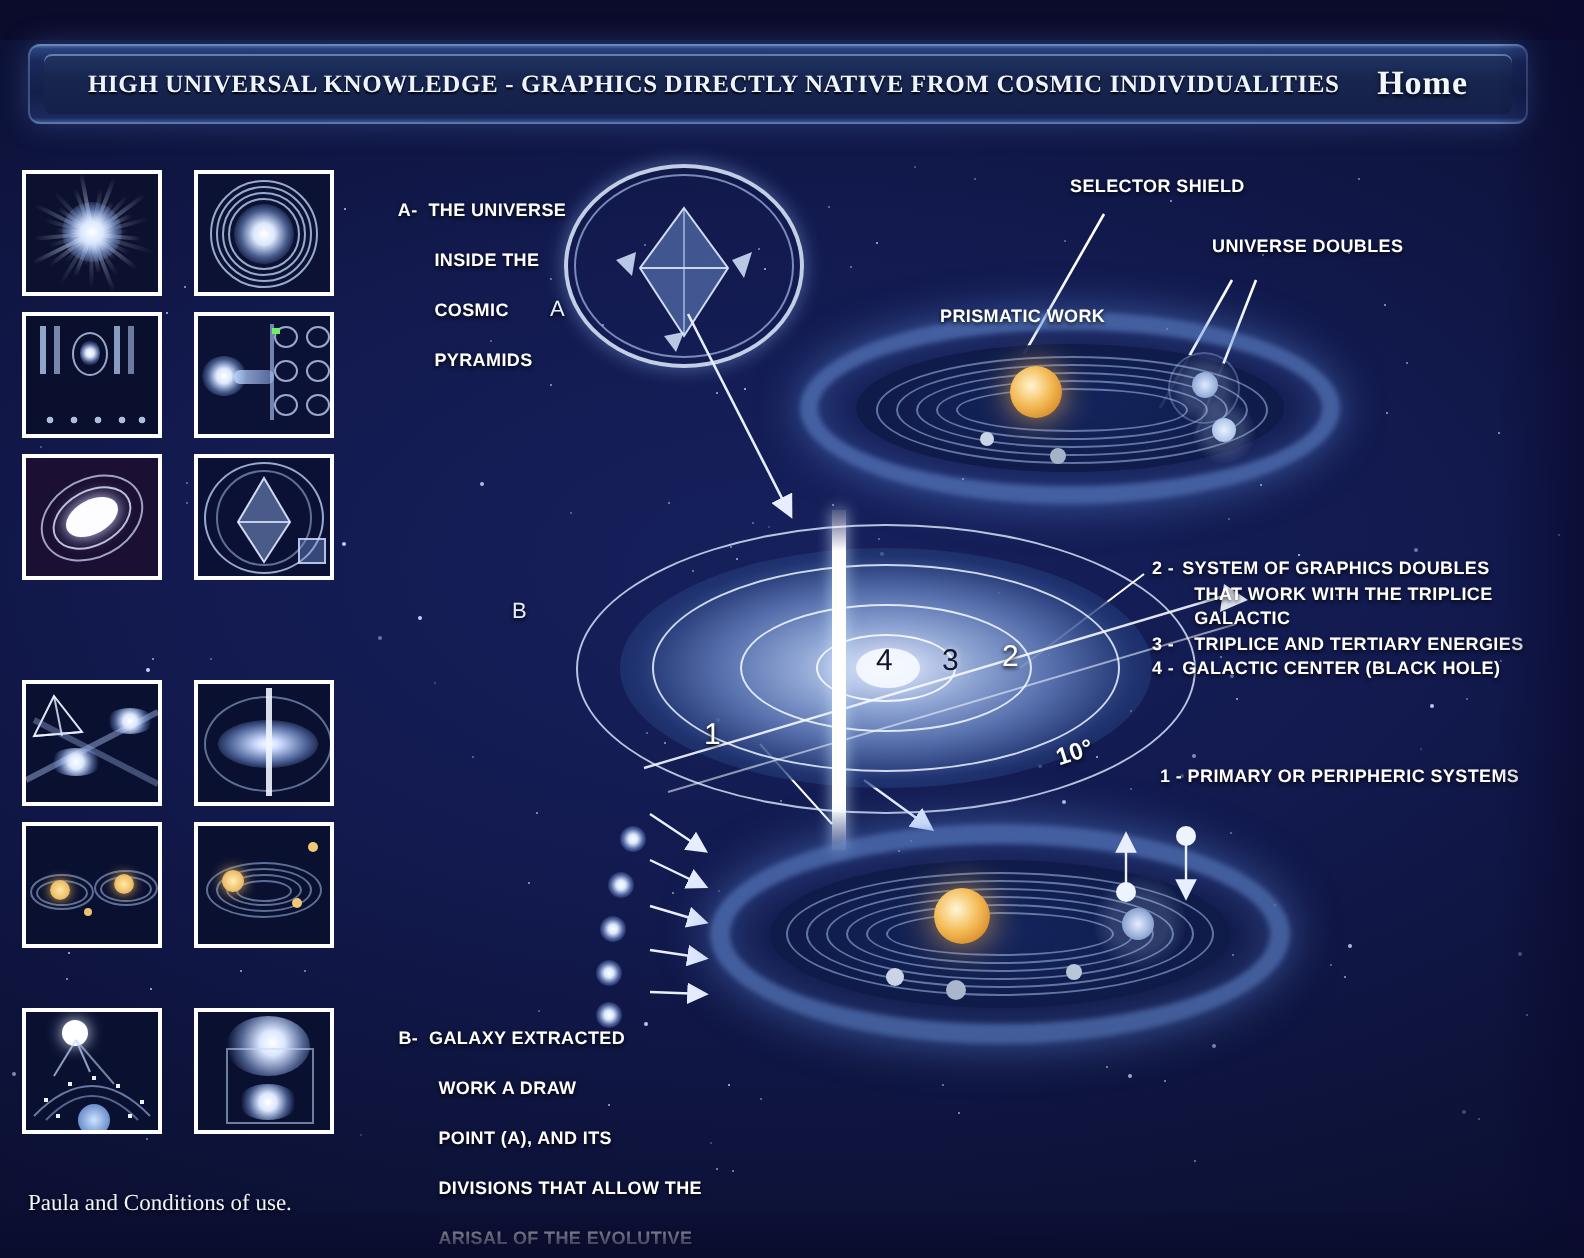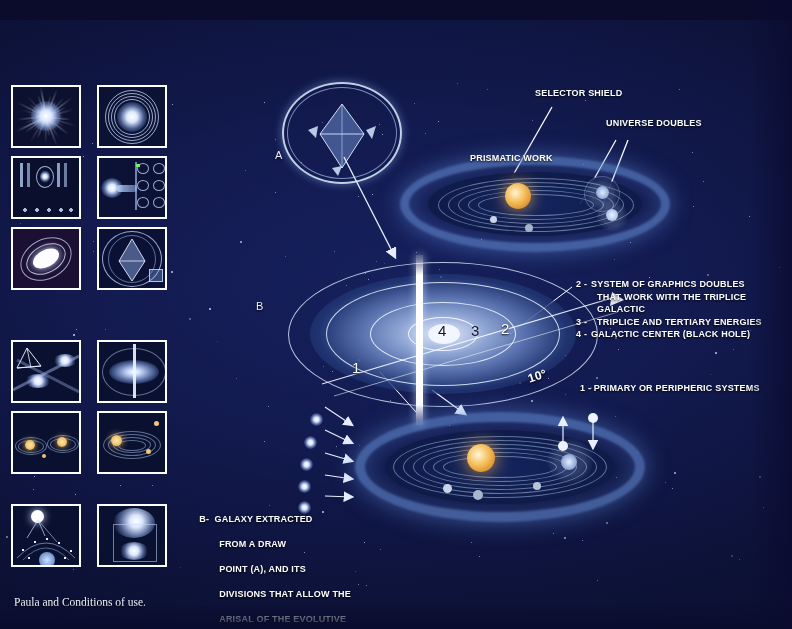--- a/index.html
+++ b/index.html
@@ -311,20 +311,26 @@
       <div class="star" style="width: 1px; height: 1px; left: 367.558px; top: 278.615px; opacity: 0.79;"></div>
       <div class="star" style="width: 1px; height: 1px; left: 573.295px; top: 222.501px; opacity: 0.74;"></div>
       <div class="star" style="width: 2px; height: 2px; left: 209.058px; top: 308.119px; opacity: 0.93;"></div>
       <div class="star" style="width: 1px; height: 1px; left: 636.868px; top: 451.788px; opacity: 0.31;"></div>
       <div class="star" style="width: 1px; height: 1px; left: 779.43px; top: 266.529px; opacity: 0.68;"></div>
       <div class="star" style="width: 2px; height: 2px; left: 5.858px; top: 536.062px; opacity: 0.59;"></div>
       <div class="star" style="width: 1px; height: 1px; left: 424.953px; top: 133.16px; opacity: 0.56;"></div>
       <div class="star" style="width: 1px; height: 1px; left: 104.9px; top: 329.388px; opacity: 0.45;"></div>
     </div>
 
+  <div id="header-bar">
+    <div id="header-inner">
+      <span id="site-title">HIGH UNIVERSAL KNOWLEDGE  - GRAPHICS DIRECTLY NATIVE FROM COSMIC INDIVIDUALITIES</span>
+      <span id="home-link">Home</span>
+    </div>
+  </div>
 
   <div id="gallery">
 
     <div class="thumb" style="left:11px;  top:85px;">
       <div class="inner" style="background:#0c1130;">
         <div id="burst" style="position:absolute;inset:0;">
             <div class="ray" style="height: 16px; transform: translate(-50%, -100%) rotate(0deg); opacity: 0.35;"></div>
             <div class="ray" style="height: 23px; transform: translate(-50%, -100%) rotate(10.5882deg); opacity: 0.5;"></div>
             <div class="ray" style="height: 30px; transform: translate(-50%, -100%) rotate(21.1765deg); opacity: 0.65;"></div>
             <div class="ray" style="height: 19px; transform: translate(-50%, -100%) rotate(31.7647deg); opacity: 0.8;"></div>
@@ -633,20 +639,26 @@
       <svg width="290" height="110" style="position:absolute;left:0;top:0;">
         <g stroke="#eaf1ff" stroke-width="1.2" marker-end="url(#ah)">
           <line x1="208" y1="32" x2="208" y2="6"></line>
           <line x1="238" y1="8" x2="238" y2="36"></line>
         </g>
         <circle cx="208" cy="34" r="5" fill="#eef4ff"></circle>
         <circle cx="238" cy="6" r="5" fill="#eef4ff"></circle>
       </svg>
     </div>
 
+    <div class="label" style="left:3px;top:14px;">
+      <span>A-</span><span>  </span><span>THE UNIVERSE</span><br>
+      <span style="padding-left:18px;">INSIDE THE</span><br>
+      <span style="padding-left:18px;">COSMIC</span><br>
+      <span style="padding-left:18px;">PYRAMIDS</span>
+    </div>
     <span class="marker" style="left:95px;top:77px;">A</span>
     <span class="marker" style="left:76px;top:228px;">B</span>
 
     <div class="label" style="left:355px;top:15px;">SELECTOR SHIELD</div>
     <div class="label" style="left:426px;top:45px;">UNIVERSE DOUBLES</div>
     <div class="label" style="left:290px;top:80px;">PRISMATIC WORK</div>
 
     <div style="position:absolute;left:396px;top:206px;">
       <div style="display:flex;gap:4px;">
         <span class="label" style="position:static;">2 -</span>
@@ -664,21 +676,21 @@
       </div>
       <div style="display:flex;gap:4px;">
         <span class="label" style="position:static;">4 -</span>
         <span class="label" style="position:static;">GALACTIC CENTER (BLACK HOLE)</span>
       </div>
     </div>
     <div class="label" style="left:400px;top:310px;">1 - PRIMARY OR PERIPHERIC SYSTEMS</div>
 
     <div class="label" style="left:3px;top:428px;">
       <span>B-</span><span>  </span><span>GALAXY EXTRACTED</span><br>
-      <span style="padding-left:20px;">FROM A DRAW</span><br>
+      <span style="padding-left:20px;">WORK A DRAW</span><br>
       <span style="padding-left:20px;">POINT (A), AND ITS</span><br>
       <span style="padding-left:20px;">DIVISIONS THAT ALLOW THE</span><br>
       <span style="padding-left:20px;">ARISAL OF THE EVOLUTIVE</span><br>
       
     </div>
 
   </div>
 
   <div id="footer-terms">Paula and Conditions of use.</div>
 

